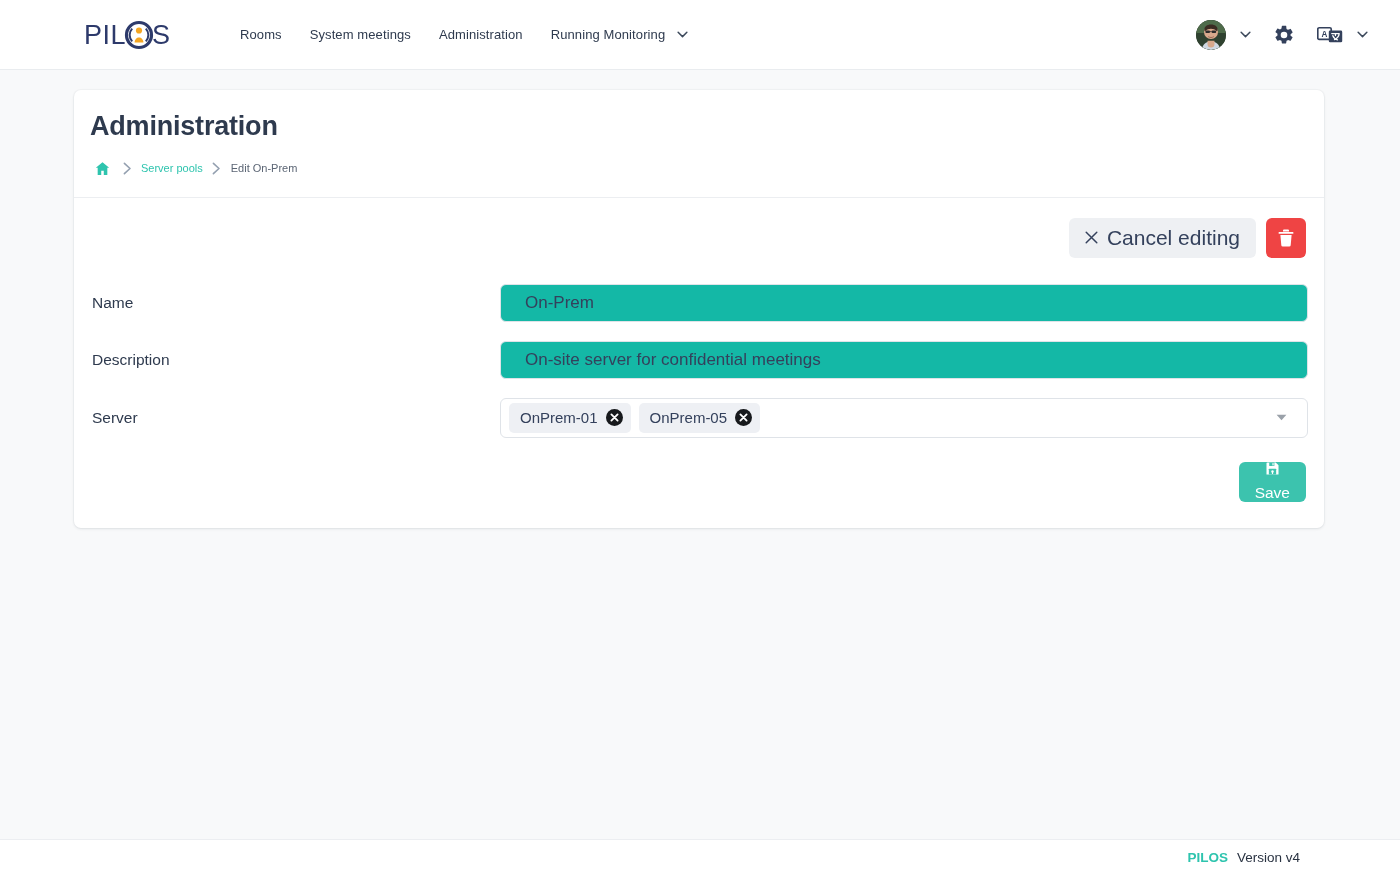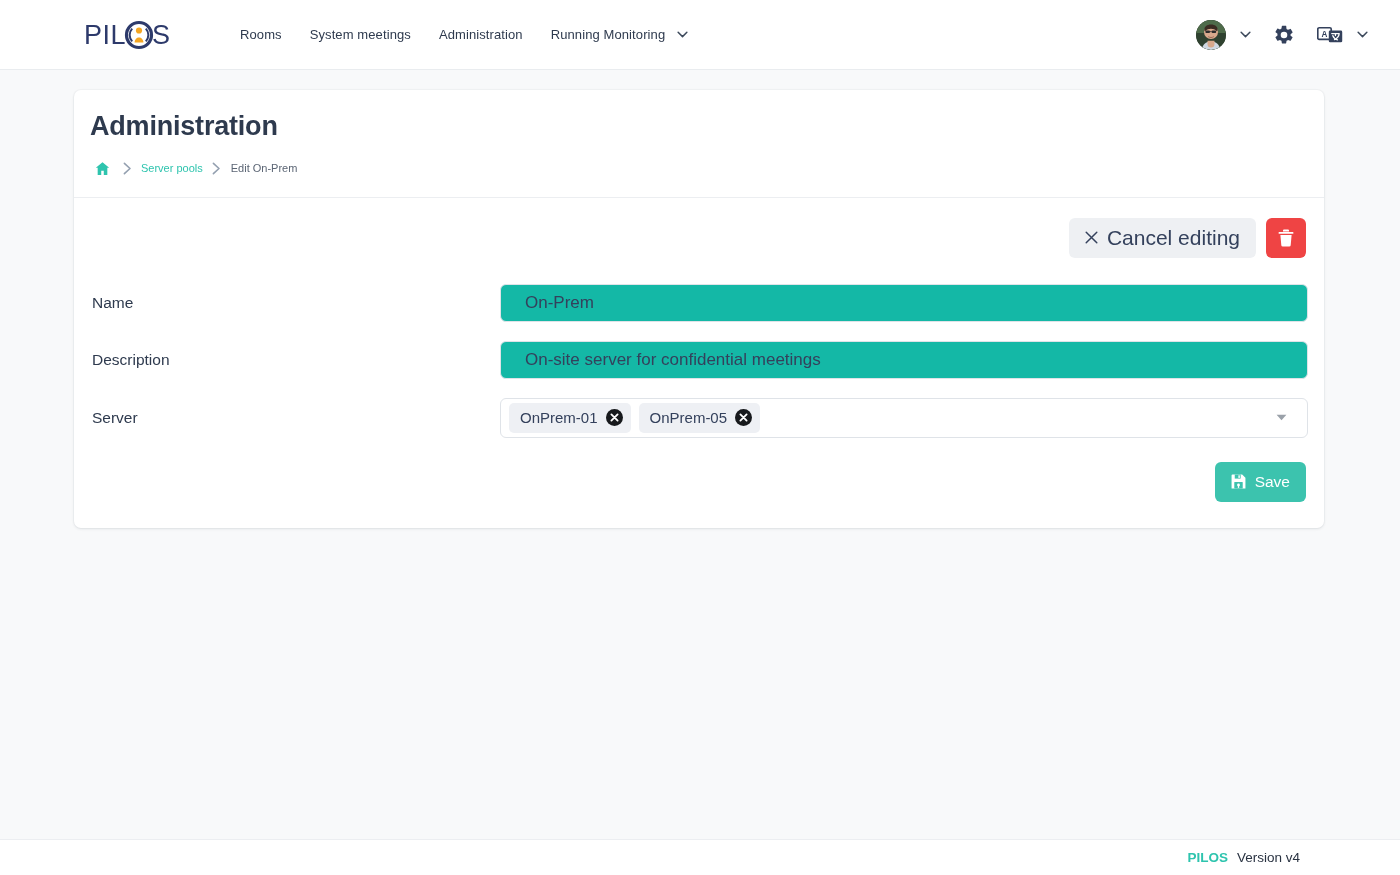--- a/index.html
+++ b/index.html
@@ -99,21 +99,21 @@
   .chip {
     background: #eef0f4; border-radius: 5px; height: 30px; display: inline-flex;
     align-items: center; gap: 8px; padding: 0 8px 0 11px; font-size: 15px; color: #34415c;
   }
   .chip-x { display: inline-flex; cursor: pointer; }
   .ms-caret { width: 32px; display: flex; align-items: center; justify-content: center; flex: 0 0 32px; }
 
   .form-footer { display: flex; justify-content: flex-end; margin-top: 24px; padding-right: 2px; }
   .btn-save {
     background: #3cc3ae; color: #fff; height: 40px; padding: 0 16px;
-    font-size: 15.5px; gap: 9px; border-radius: 6px;
+    font-size: 15.5px; gap: 9px; border-radius: 6px; flex-direction: column;
   }
 
   
   .footer {
     height: 36px; flex: 0 0 36px; background: #fff; border-top: 1px solid #eceef1;
     display: flex; align-items: center; justify-content: flex-end;
     padding: 0 100px 0 0; font-size: 13.5px; gap: 9px;
   }
   .footer-brand { color: #2ec4ae; cursor: pointer; font-weight: 700; }
   .footer-version { color: #2a3342; }

